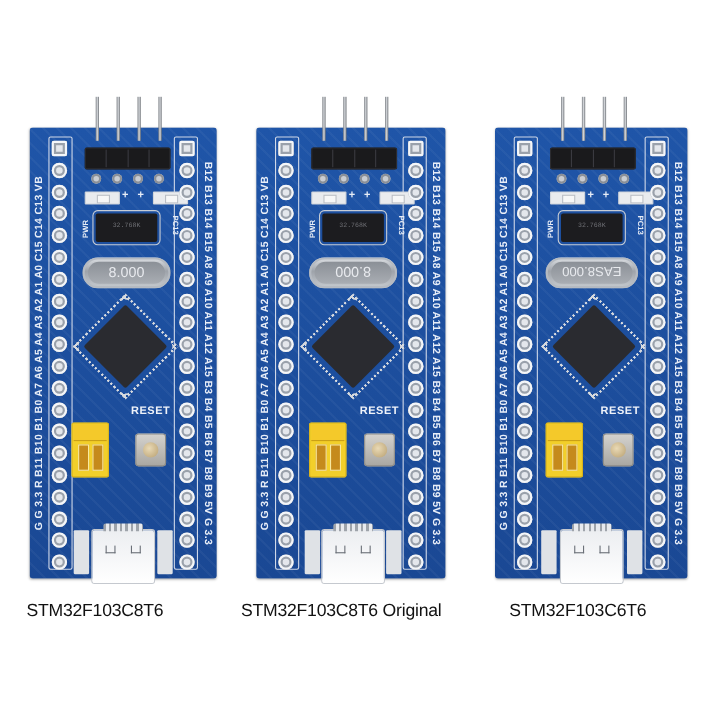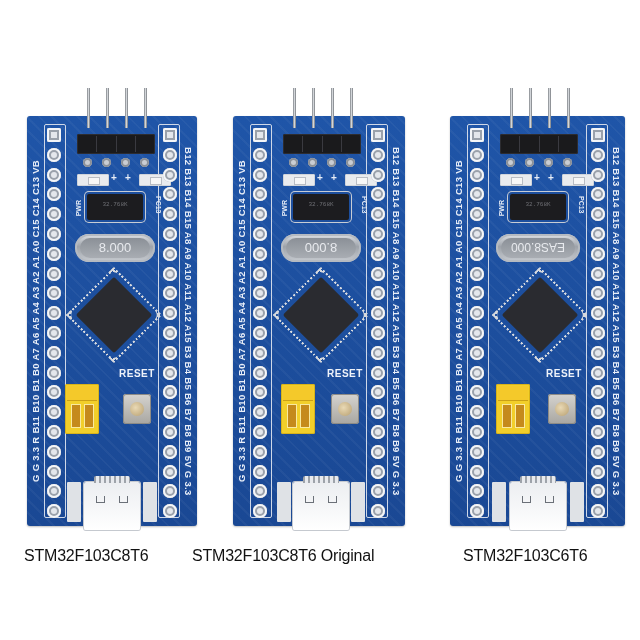--- a/index.html
+++ b/index.html
@@ -243,21 +243,21 @@
     <div class="pin" style="top: 229.8px; left: auto; right: 20px; position: absolute;"></div>
     <div class="pin" style="top: 249.6px; left: auto; right: 20px; position: absolute;"></div>
     <div class="pin" style="top: 269.4px; left: auto; right: 20px; position: absolute;"></div>
     <div class="pin" style="top: 289.2px; left: auto; right: 20px; position: absolute;"></div>
     <div class="pin" style="top: 309px; left: auto; right: 20px; position: absolute;"></div>
     <div class="pin" style="top: 328.8px; left: auto; right: 20px; position: absolute;"></div>
     <div class="pin" style="top: 348.6px; left: auto; right: 20px; position: absolute;"></div>
     <div class="pin" style="top: 368.4px; left: auto; right: 20px; position: absolute;"></div>
     <div class="pin" style="top: 388.2px; left: auto; right: 20px; position: absolute;"></div>
   </div>
-<div class="caption" style="left:192px;">STM32F103C8T6 Original</div>
+<div class="caption" style="left:219px;">STM32F103C8T6 Original</div>
 
 <div class="board" style="left:450px;width:175px;">
   <div class="pin-labels-text" style="left:3px;top:6px;bottom:6px;">G G 3.3 R B11 B10 B1 B0 A7 A6 A5 A4 A3 A2 A1 A0 C15 C14 C13 VB</div>
   <div class="header-strip" style="left:17px;"></div>
   <div class="header-strip" style="right:17px;"></div>
   <div class="pin-labels-text right" style="left:auto;right:3px;top:6px;bottom:6px;">B12 B13 B14 B15 A8 A9 A10 A11 A12 A15 B3 B4 B5 B6 B7 B8 B9 5V G 3.3</div>
   <div class="pins-left"></div>
   <div class="pins-right"></div>
 
   <div class="swd-pins" style="left:56px;width:64px;">

